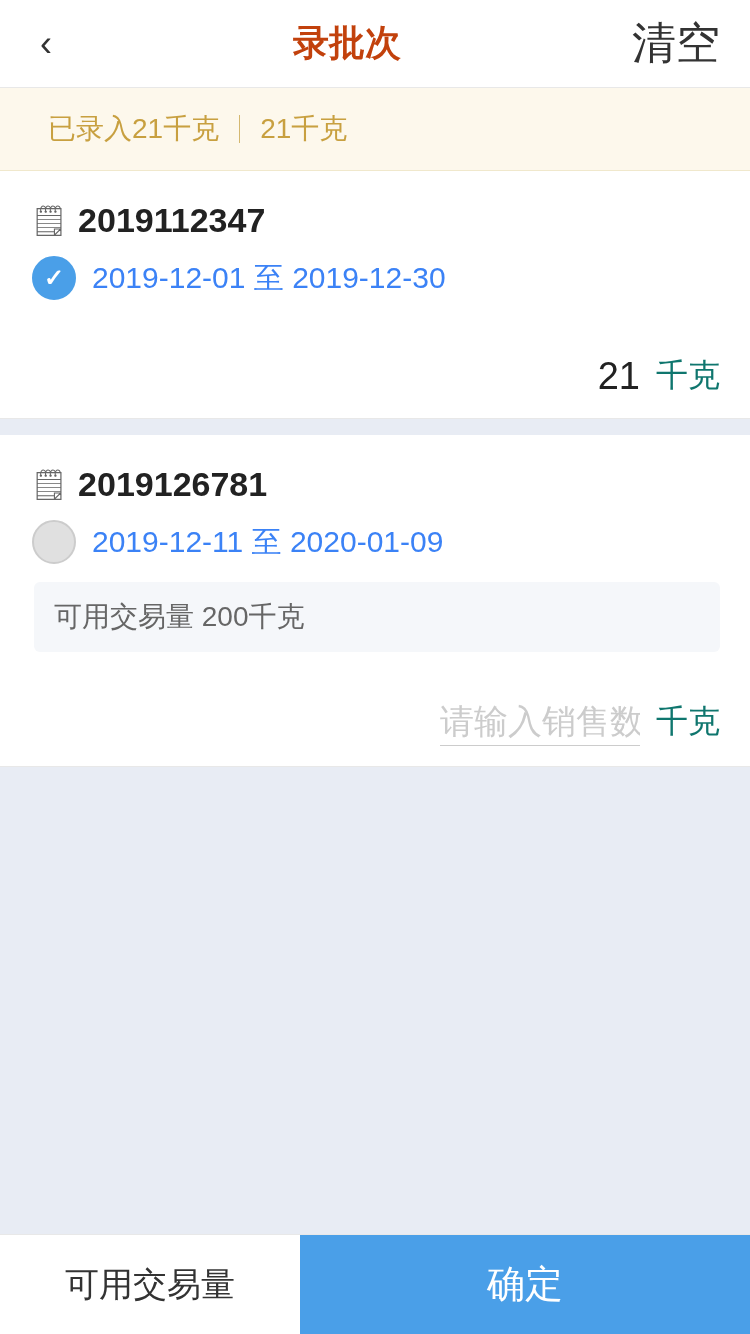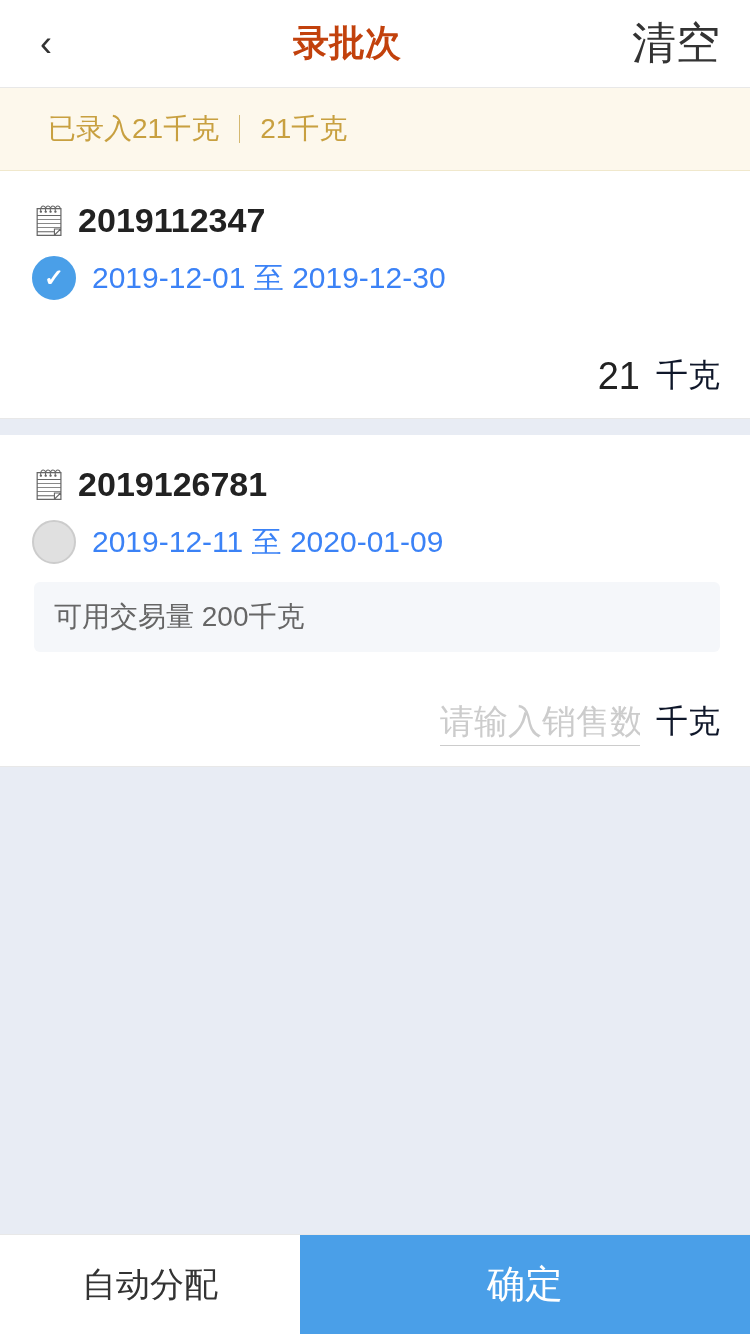--- a/index.html
+++ b/index.html
@@ -195,21 +195,21 @@
       gap: 16px;
       border-bottom: 1px solid #e8e8e8;
     }
     .quantity-value {
       font-size: 38px;
       color: #222;
       font-weight: 500;
     }
     .unit-label {
       font-size: 32px;
-      color: #0f172a;
+      color: #0f766e;
     }
     .input-underline {
       border: none;
       border-bottom: 1px solid #ccc;
       outline: none;
       font-size: 34px;
       text-align: right;
       width: 200px;
       padding: 4px 0;
       color: #999;
@@ -333,17 +333,17 @@
 
     <div class="input-row">
       <input class="input-underline" type="text" placeholder="请输入销售数量" style="">
       <span class="unit-label">千克</span>
     </div>
   </div>
 
   <div class="bottom-spacer"></div>
 
   <div class="bottom-bar">
-    <button class="btn-auto">自动分配</button>
+    <button class="btn-auto">可用交易量</button>
     <button class="btn-confirm">确定</button>
   </div>
 
 </div>
 
 </body></html>

